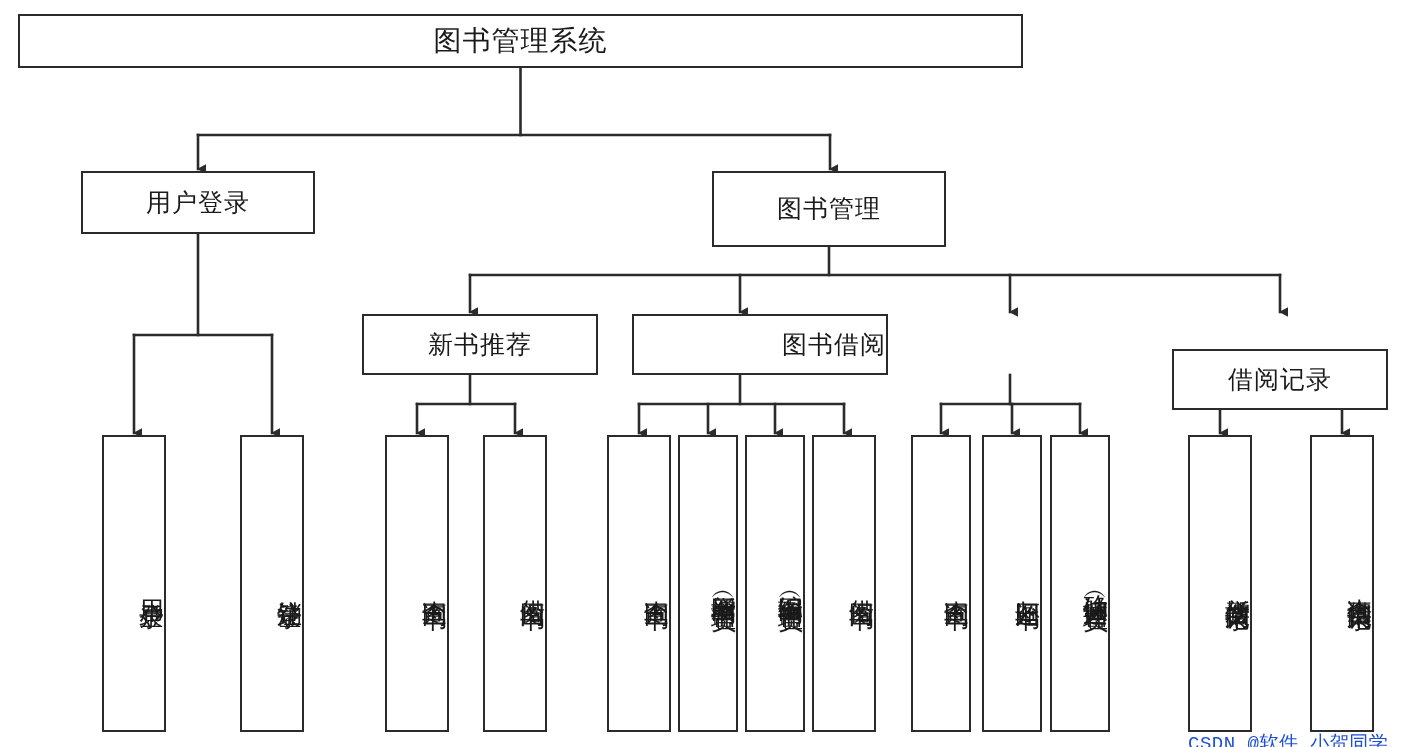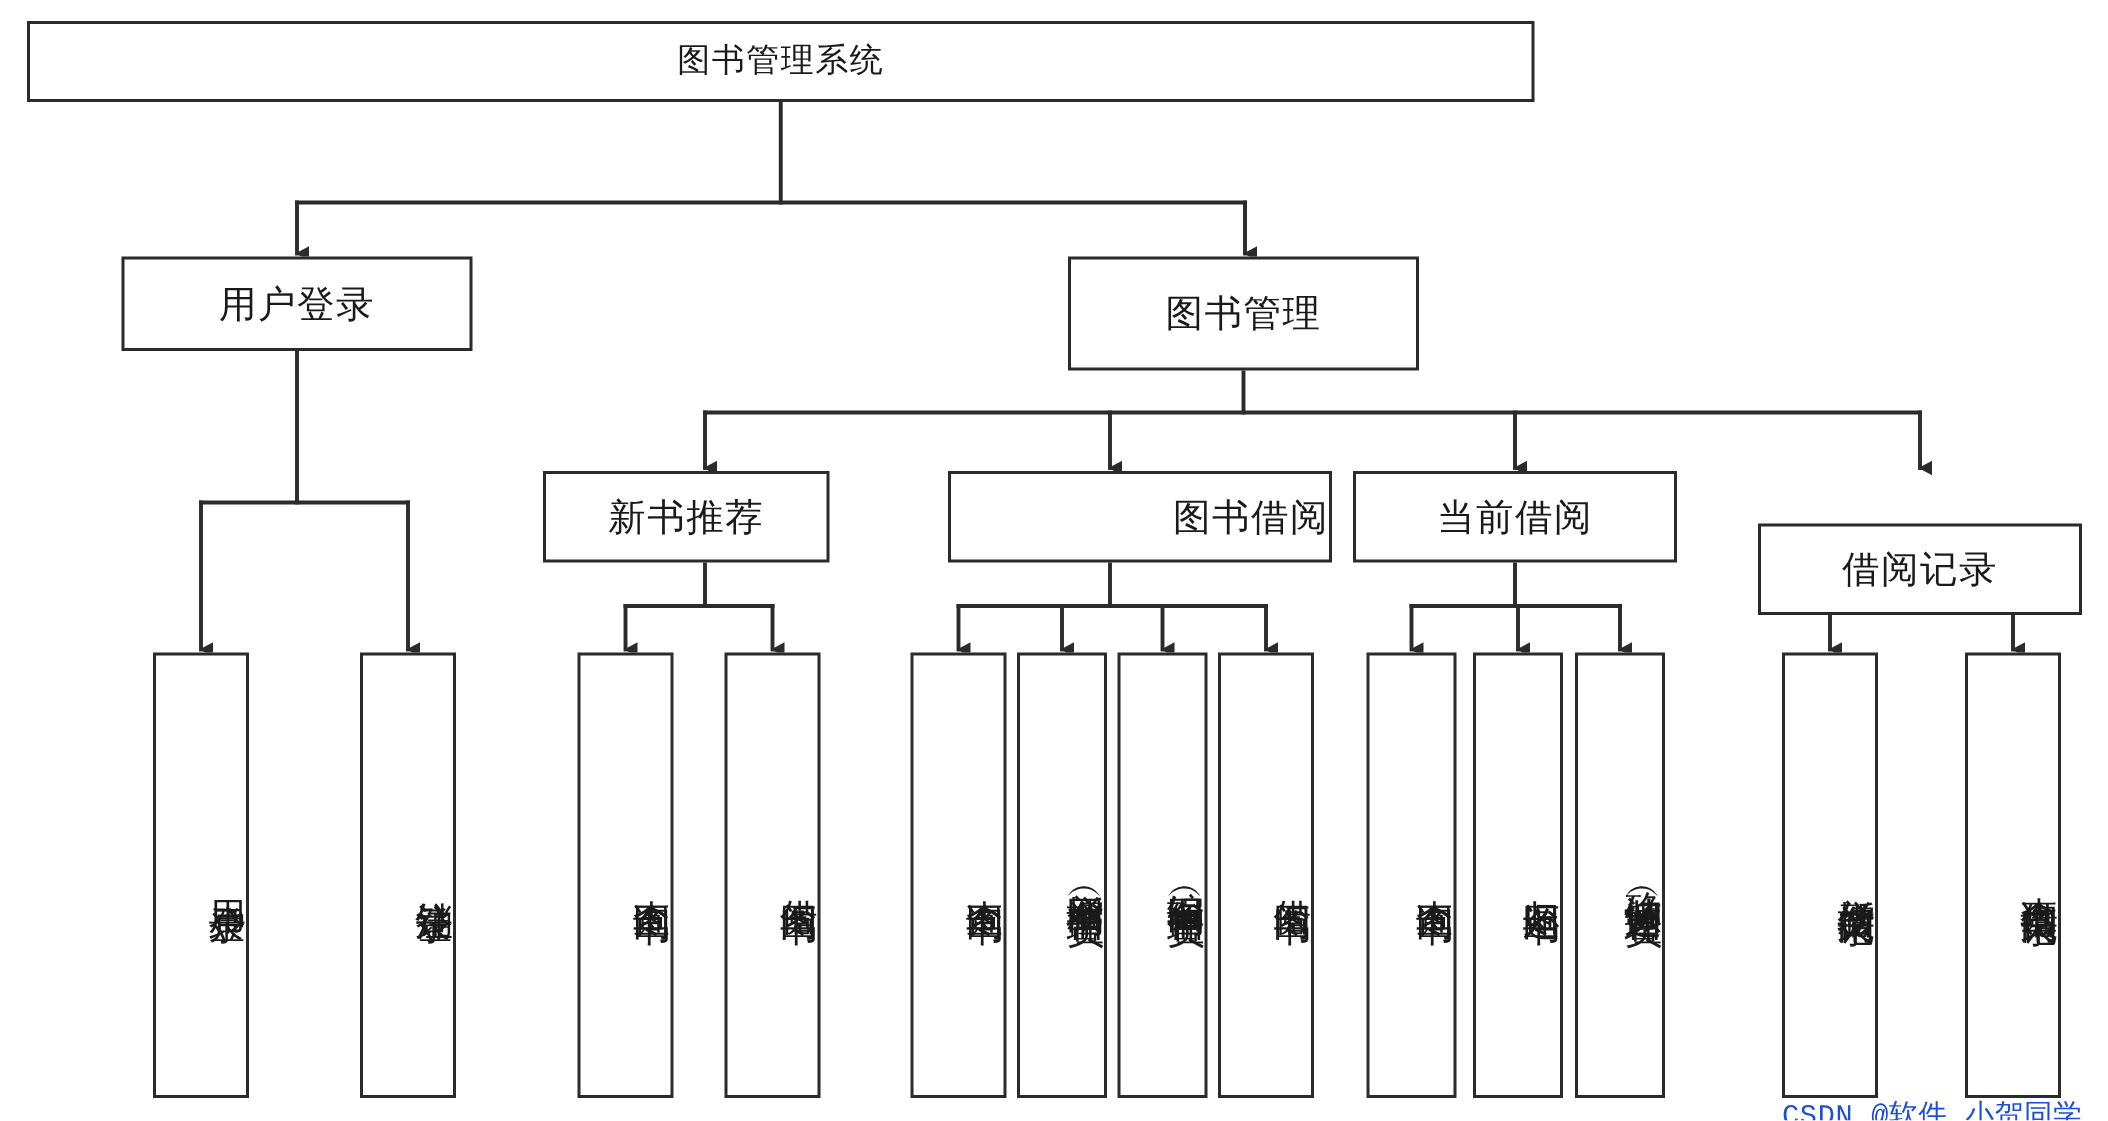--- a/index.html
+++ b/index.html
@@ -52,21 +52,21 @@
     align-items: flex-start;
     justify-content: center;
   }
   .node.vertical .vtext {
     writing-mode: vertical-rl;
     text-orientation: upright;
     white-space: nowrap;
     display: block;
   }
   #root-node {
-    font-size: 22px;
+    font-size: 28px;
   }
   #watermark {
     position: absolute;
     left: 1188px;
     top: 714px;
     font-size: 19px;
     color: #1d4ed8;
     white-space: nowrap;
     letter-spacing: 0.5px;
     font-family: Liberation Mono, monospace;
@@ -135,31 +135,28 @@
   </div>
 
   <div class="node horizontal" style="left:81px; top:171px; width:234px; height:63px;">
     <span>用户登录</span>
   </div>
 
   <div class="node horizontal" style="left:712px; top:171px; width:234px; height:76px;">
     <span>图书管理</span>
   </div>
 
-  <div class="node horizontal" style="left:362px; top:314px; width:191px; height:61px;">
+  <div class="node horizontal" style="left:362px; top:314px; width:236px; height:61px;font-family:Liberation Serif, serif;">
     <span>新书推荐</span>
   </div>
 
   <div class="node horizontal" style="left:632px; top:314px; width:256px; height:61px;justify-content:flex-end;">
     <span>图书借阅</span>
   </div>
 
-  <div class="node horizontal" style="left:902px; top:314px; width:216px; height:61px;">
-    <span>当前借阅</span>
-  </div>
 
   <div class="node horizontal" style="left:1172px; top:314px; width:216px; height:61px;margin-top:35px;">
     <span>借阅记录</span>
   </div>
 
   <div class="node vertical" style="left:102px; top:435px; width:64px; height:297px;">
     <span class="vtext">用户登录</span>
   </div>
 
   <div class="node vertical" style="left:240px; top:435px; width:64px; height:297px;">

